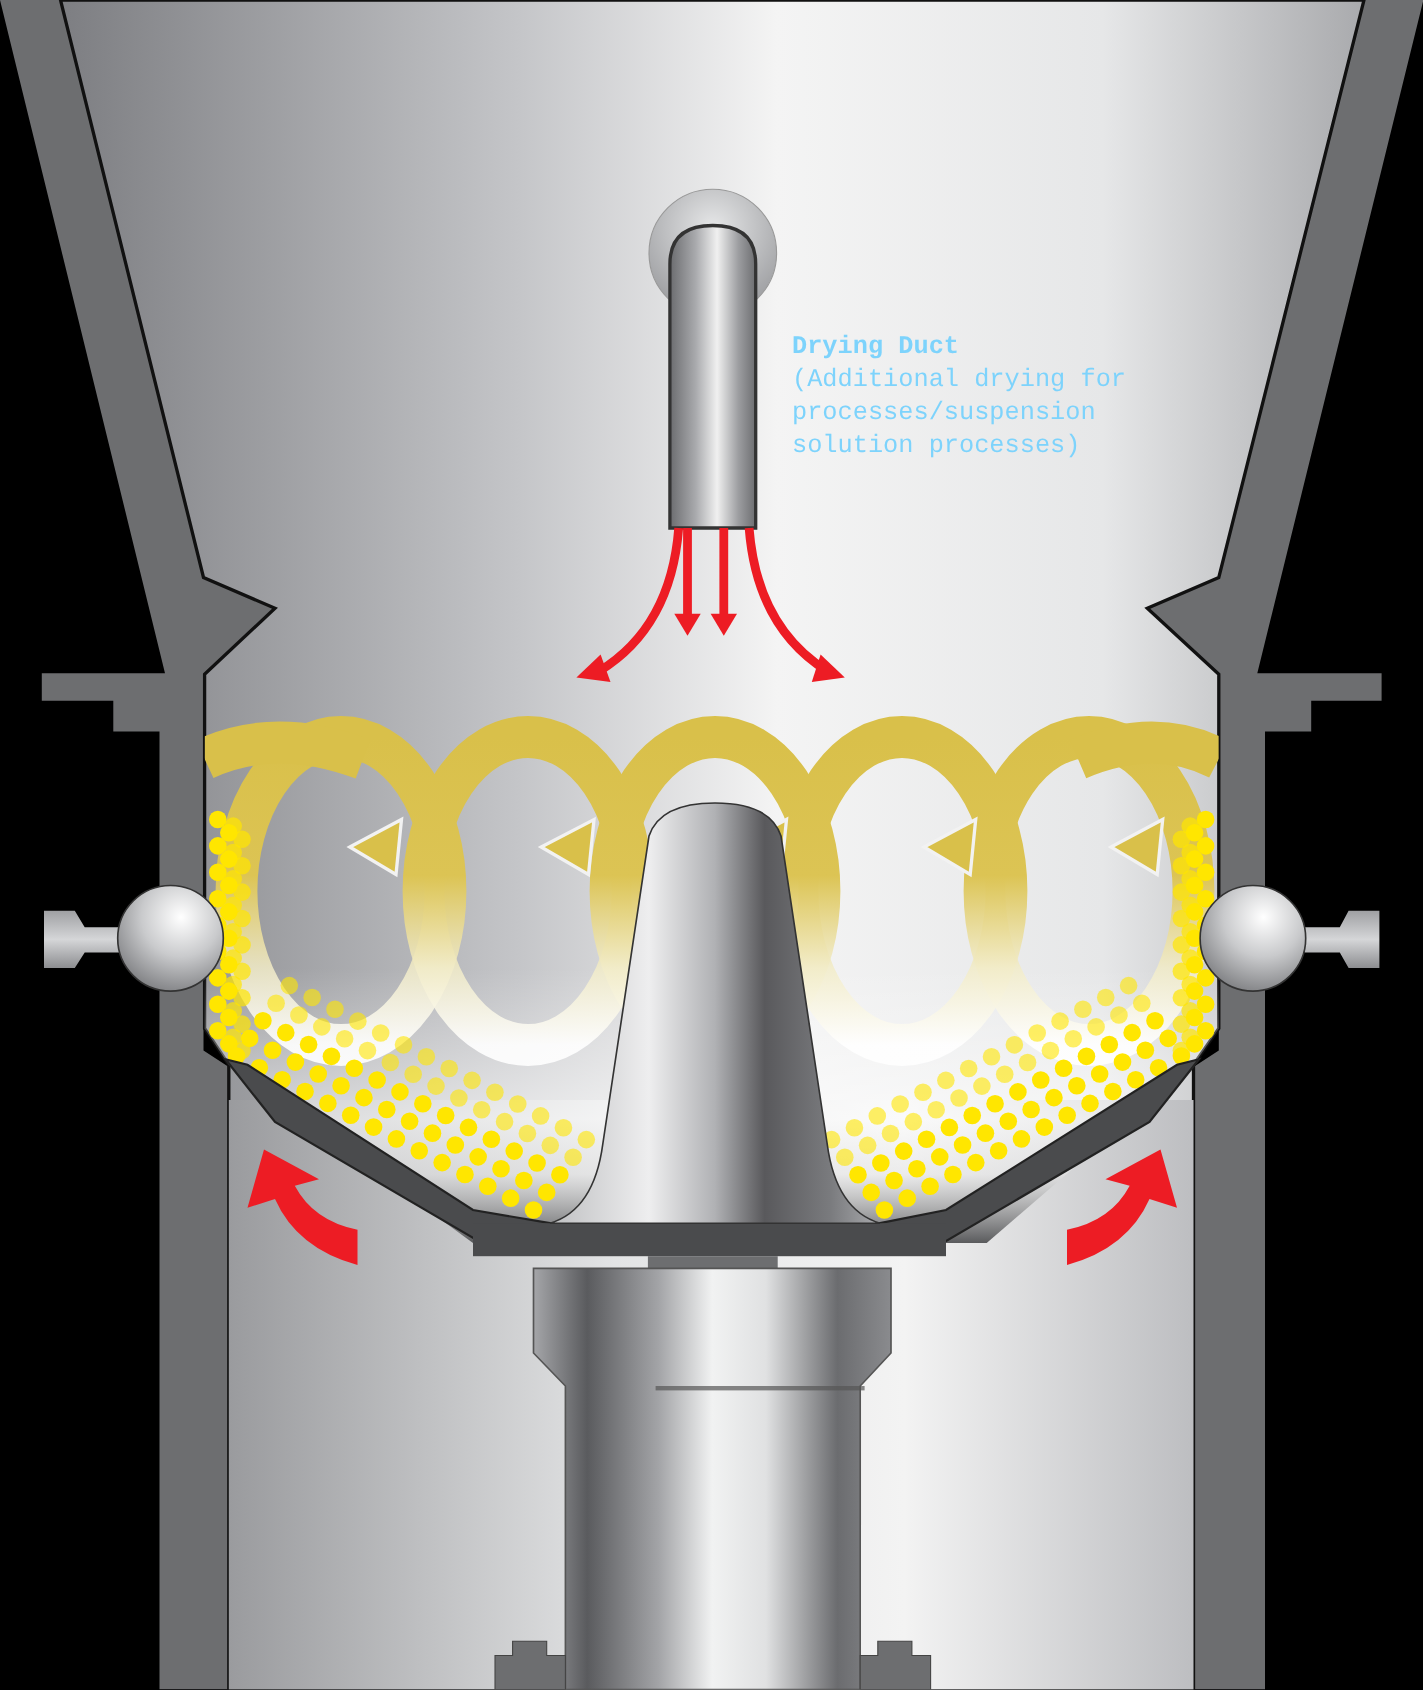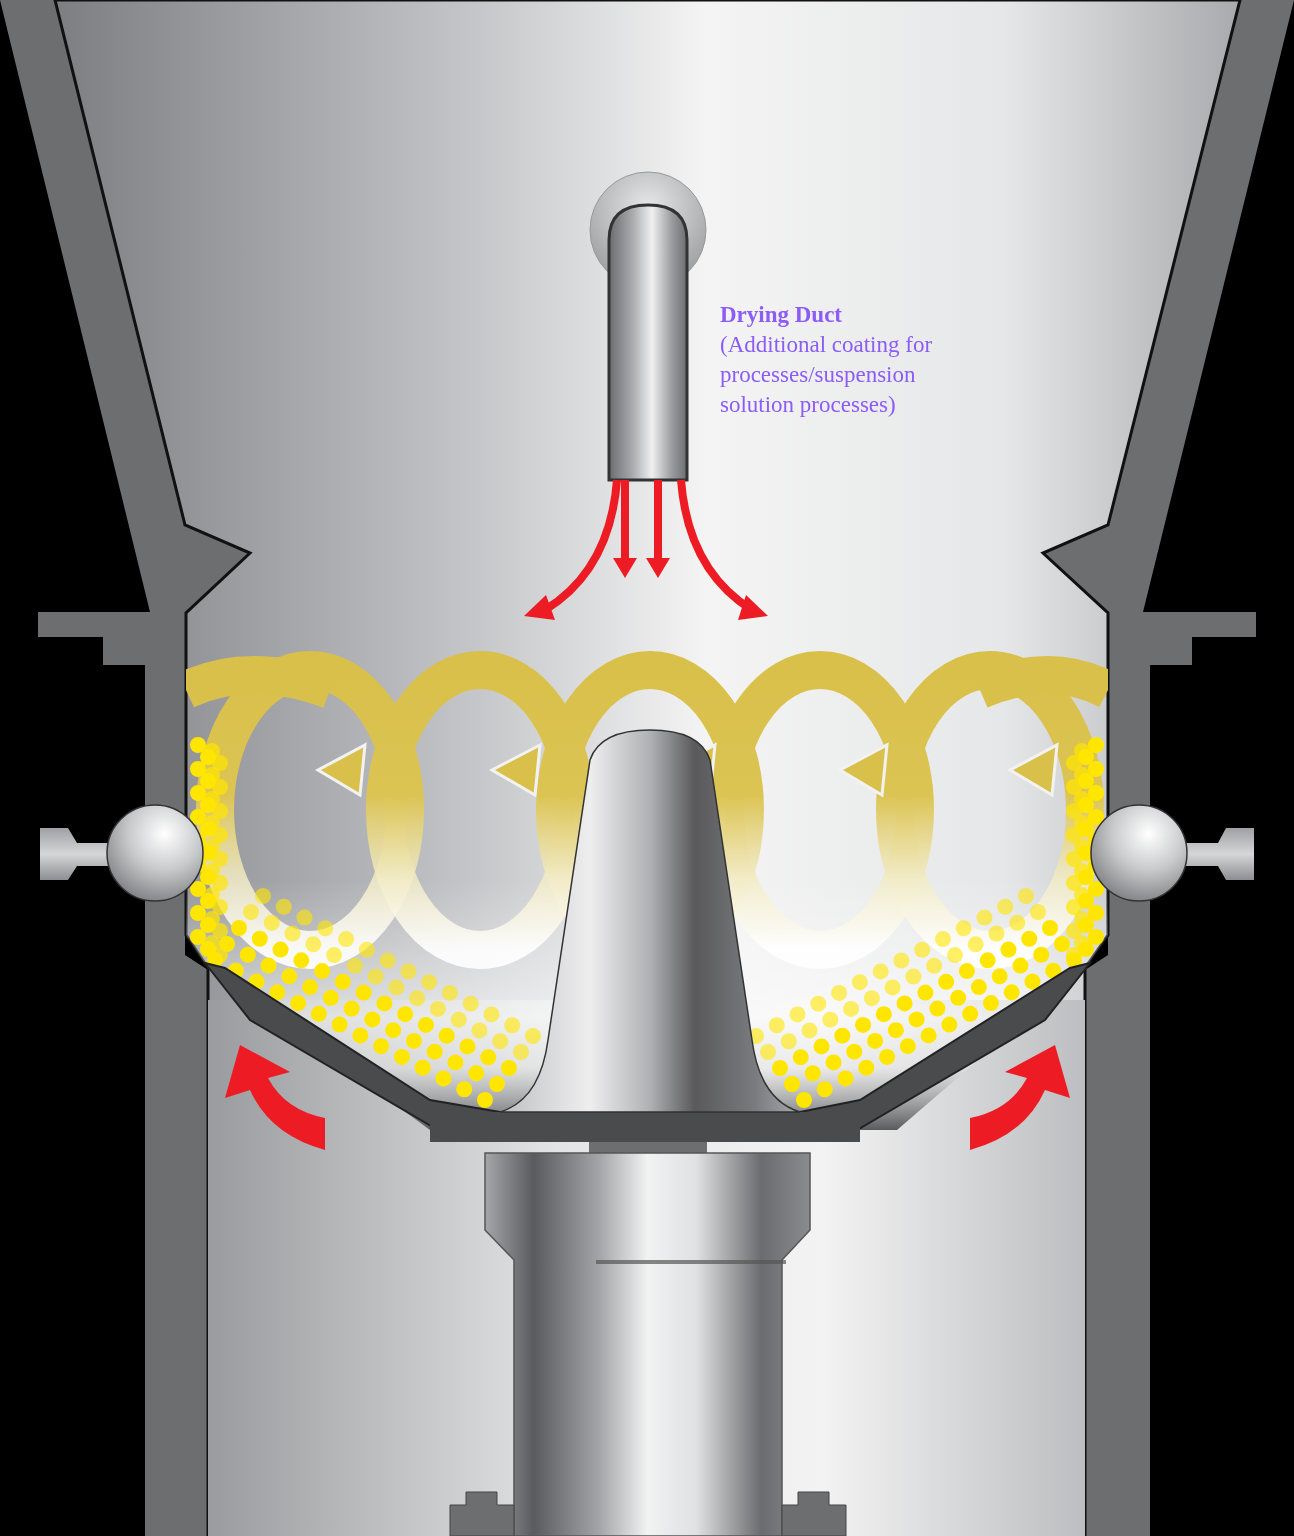--- a/index.html
+++ b/index.html
@@ -1,18 +1,18 @@
 <!DOCTYPE html>
 <html><head>
 <meta charset="utf-8">
 <style>
   html, body { margin:0; padding:0; background:#000; }
   body { width:1294px; height:1536px; overflow:hidden; position:relative; font-family:"Liberation Sans", sans-serif; }
   svg { position:absolute; left:0; top:0; }
-  .label { position:absolute; left:720px; top:300px; color:#8b5cf6; font-family:Liberation Serif, serif; font-size:23px; line-height:30px; }
+  .label { position:absolute; left:720px; top:300px; color:#7dd3fc; font-family:Liberation Mono, monospace; font-size:23px; line-height:30px; }
   .label-title { font-weight:bold; display:block; }
   .label-line { display:block; }
 </style>
 </head>
 <body>
 
 <svg width="1294" height="1536" viewBox="0 0 1294 1536">
   <defs>
     <linearGradient id="chamberGrad" x1="0" y1="0" x2="1" y2="0">
       <stop offset="0" stop-color="#7d7e82"></stop>
@@ -373,16 +373,16 @@
   <g fill="#ed1c24">
     <path d="M325 1150 Q270 1135 250 1090 L225 1098 L240 1045 L290 1072 L268 1078 Q285 1110 325 1118 Z"></path>
   </g>
   <g fill="#ed1c24">
     <path d="M970 1150 Q1025 1135 1045 1090 L1070 1098 L1055 1045 L1005 1072 L1027 1078 Q1010 1110 970 1118 Z"></path>
   </g>
 </svg>
 
 <div class="label">
   <span class="label-title">Drying Duct</span>
-  <span class="label-line">(Additional coating for</span>
+  <span class="label-line">(Additional drying for</span>
   <span class="label-line">processes/suspension</span>
   <span class="label-line">solution processes)</span>
 </div>
 
 </body></html>

